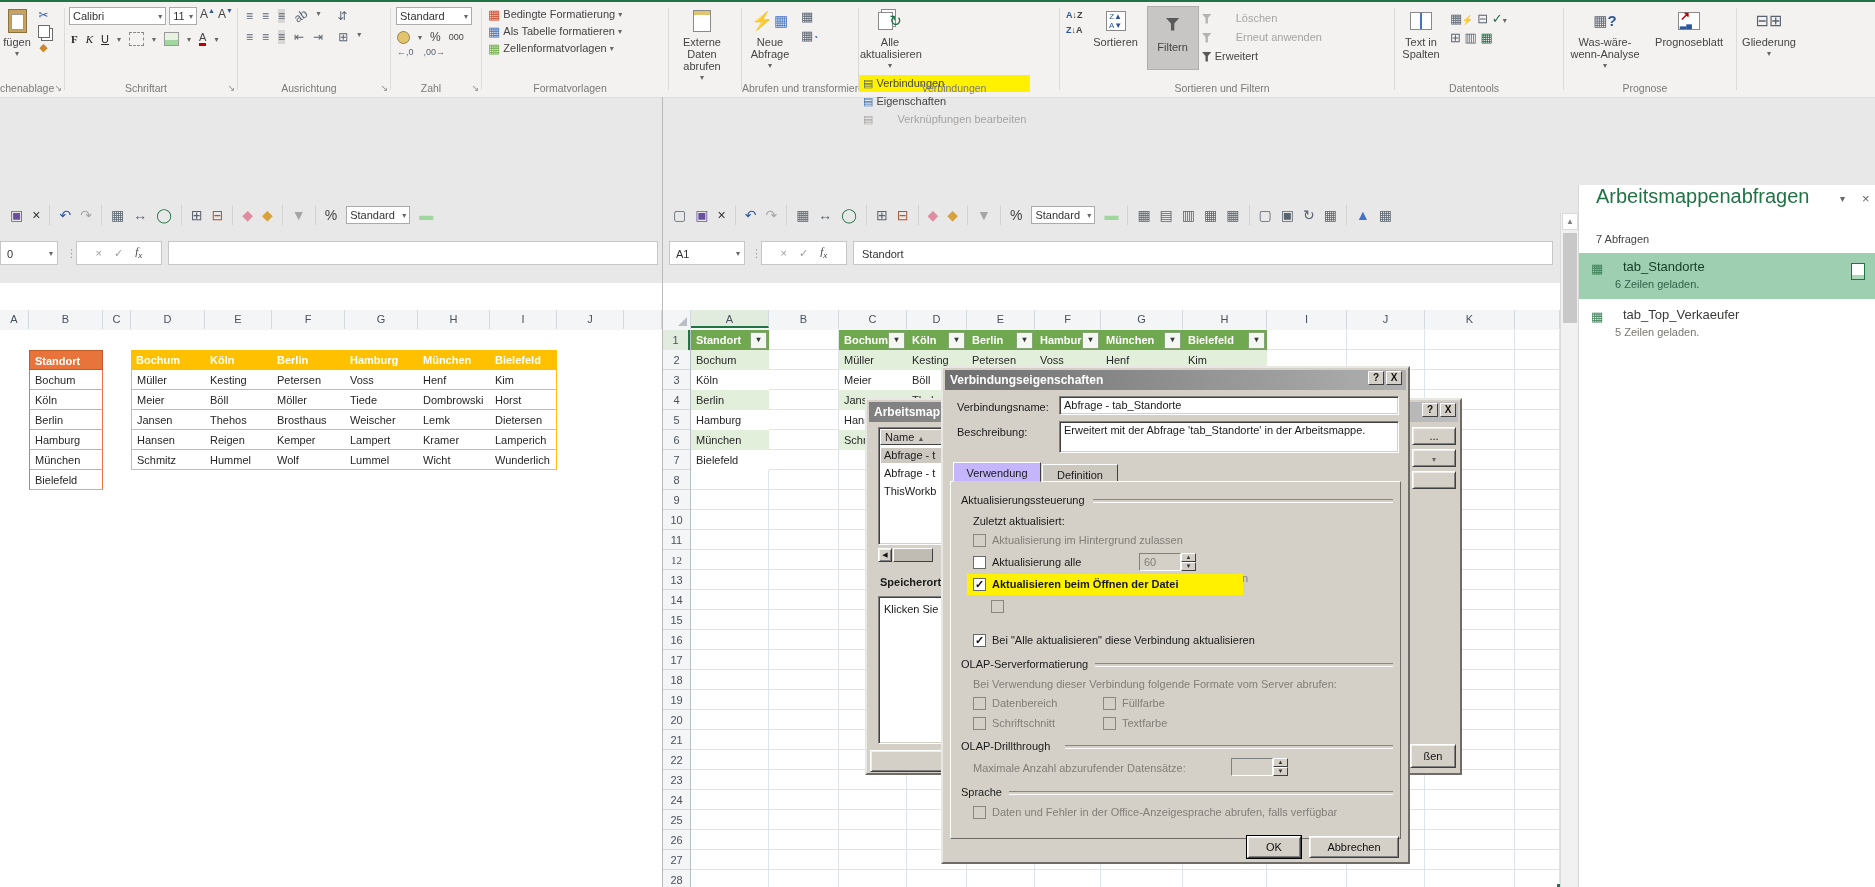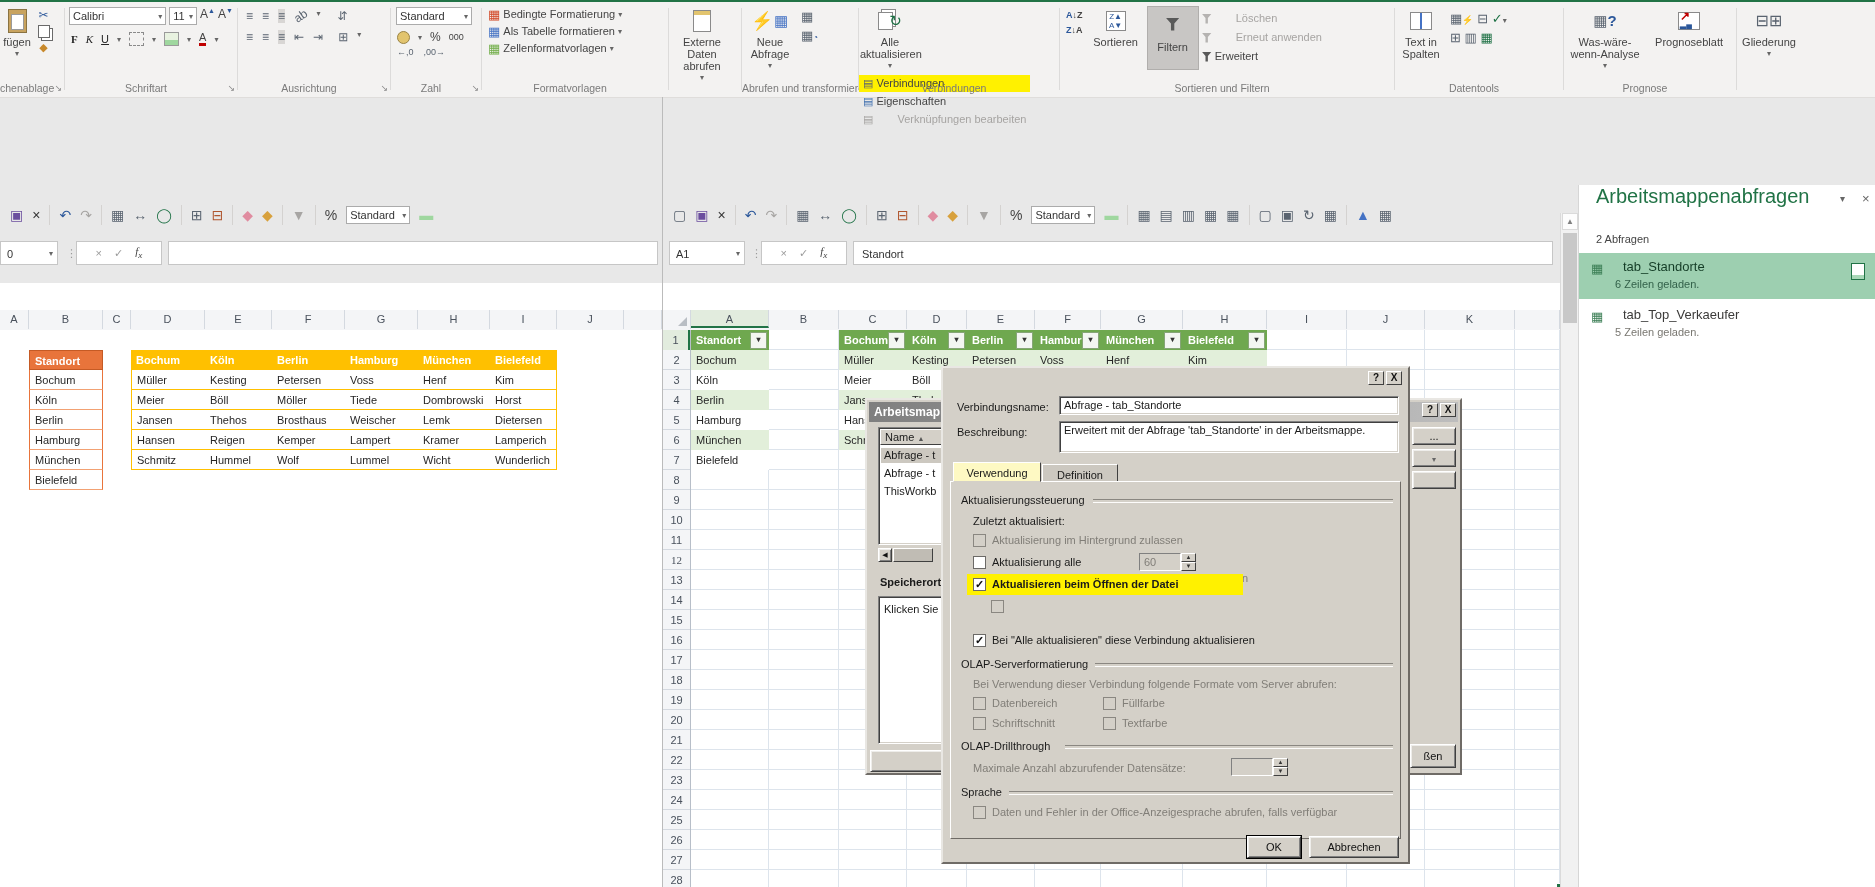--- a/index.html
+++ b/index.html
@@ -51,21 +51,21 @@
   .sunk{background:#fff;border:1px solid;border-color:#808080 #fff #fff #808080;box-shadow:inset 1px 1px 0 #404040,inset -1px -1px 0 #D4D0C8;box-sizing:border-box;}
   .cbx{position:absolute;width:13px;height:13px;background:#fff;border:1px solid #6c6a67;box-sizing:border-box;text-align:center;line-height:10px;font-size:11px;font-weight:bold;color:#111;}
   .cbx.off{background:#D4D0C8;border-color:#8a8781;}
   .gline{position:absolute;height:2px;border-top:1px solid #8a8781;border-bottom:1px solid #FDFCFB;}
   .gtxt{position:absolute;white-space:nowrap;}
   .gray{color:#817E78;}
   .btn97{position:absolute;background:#D4D0C8;border:1px solid;border-color:#fff #404040 #404040 #fff;box-shadow:inset 1px 1px 0 #EEEDEA,inset -1px -1px 0 #808080;text-align:center;font-size:11px;color:#111;box-sizing:border-box;}
   .btn97.def{outline:1px solid #000;}
   .spin{position:absolute;width:15px;height:18px;display:flex;flex-direction:column;}
   .spin b{flex:1;background:#D4D0C8;border:1px solid;border-color:#fff #404040 #404040 #fff;font-size:6px;color:#333;text-align:center;line-height:7px;font-weight:normal;}
-  .tab{position:absolute;height:20px;background:#fef9c3;border:1px solid;border-color:#fff #404040 #D4D0C8 #fff;text-align:center;line-height:20px;box-sizing:border-box;}
+  .tab{position:absolute;height:20px;background:#c4b5fd;border:1px solid;border-color:#fff #404040 #D4D0C8 #fff;text-align:center;line-height:20px;box-sizing:border-box;}
   .tab.inactive{height:18px;top:2px;border-bottom:1px solid #404040;background:#CCC8C0;}
   
   #panel{position:absolute;left:1578px;top:97px;width:297px;bottom:0;}
   #panel .pbg{position:absolute;left:0;top:88px;right:0;bottom:0;background:#fff;border-left:1px solid #D6D6D6;}
   .ptitle{position:absolute;left:18px;top:88px;font-size:20px;color:#217346;white-space:nowrap;}
   .pcount{position:absolute;left:18px;top:136px;font-size:11px;color:#444;}
   .pitem{position:absolute;left:1px;right:0;height:46px;}
   .pitem .nm{position:absolute;left:44px;top:6px;font-size:13px;color:#3B3A39;white-space:nowrap;}
   .pitem .st{position:absolute;left:36px;top:25px;font-size:11px;color:#797771;}
   .pitem .qi{position:absolute;left:12px;top:8px;font-size:13px;color:#3A7D54;}
@@ -597,21 +597,21 @@
   <div class="scrollbar">
     <div class="abs" style="left:1px;top:0;width:16px;height:17px;background:#FDFDFD;border:1px solid #DADADA;color:#808080;font-size:8px;text-align:center;line-height:15px;box-sizing:border-box;">▲</div>
     <div class="abs" style="left:2px;top:20px;width:14px;height:90px;background:#C8C8C8;"></div>
   </div>
 
   <div id="panel">
     <div class="pbg"></div>
     <div class="ptitle">Arbeitsmappenabfragen</div>
     <div class="abs" style="left:262px;top:96px;color:#666;font-size:10px;">▾</div>
     <div class="abs" style="left:284px;top:94px;color:#666;font-size:13px;">×</div>
-    <div class="pcount">2 Abfragen</div>
+    <div class="pcount">7 Abfragen</div>
     <div id="plist">
         <div class="pitem" style="top: 156px; background: rgb(157, 207, 176);">
           <span class="qi">▦</span>
           <div class="nm" style="color: rgb(20, 61, 38);">tab_Standorte</div>
           <div class="st" style="color: rgb(51, 97, 74);">6 Zeilen geladen.</div>
           <div style="position: absolute; right: 10px; top: 10px; width: 12px; height: 15px; background: rgb(255, 255, 255); border: 1px solid rgb(33, 115, 70); box-shadow: rgb(169, 216, 184) 0px -4px 0px inset;"></div>
         </div>
         <div class="pitem" style="top: 204px;">
           <span class="qi">▦</span>
           <div class="nm">tab_Top_Verkaeufer</div>
@@ -641,20 +641,21 @@
     </div>
     <div class="btn97" style="left:3px;top:350px;width:152px;height:22px;"></div>
 
     <div class="btn97" style="right:4px;top:27px;width:44px;height:18px;line-height:16px;"><span>...</span></div>
     <div class="btn97" style="right:4px;top:49px;width:44px;height:18px;line-height:16px;"><span class="dd">▾</span></div>
     <div class="btn97" style="right:4px;top:71px;width:44px;height:18px;"></div>
     <div class="btn97" style="right:4px;top:344px;width:46px;height:24px;line-height:22px;"><span>ßen</span></div>
   </div>
 
   <div class="dlg" style="left:941px;top:366px;width:469px;height:498px;z-index:21;">
+    <div class="tbar" style="background:linear-gradient(90deg,#6F6F6F,#B0B0B0);"><span>Verbindungseigenschaften</span></div>
     <div class="tbtn" style="right:24px;"><span>?</span></div>
     <div class="tbtn" style="right:6px;"><span>X</span></div>
 
     <div class="gtxt" style="left:14px;top:33px;"><span>Verbindungsname:</span></div>
     <div class="sunk abs" style="left:116px;top:28px;width:340px;height:19px;line-height:17px;padding-left:4px;"><span>Abfrage - tab_Standorte</span></div>
     <div class="gtxt" style="left:14px;top:58px;"><span>Beschreibung:</span></div>
     <div class="sunk abs" style="left:116px;top:53px;width:340px;height:32px;line-height:15px;padding:1px 4px;"><span>Erweitert mit der Abfrage 'tab_Standorte' in der Arbeitsmappe.</span></div>
 
     <div class="tab" style="left:10px;top:94px;width:88px;z-index:2;"><span>Verwendung</span></div>
     <div class="tab inactive" style="left:99px;top:96px;width:76px;"><span>Definition</span></div>

